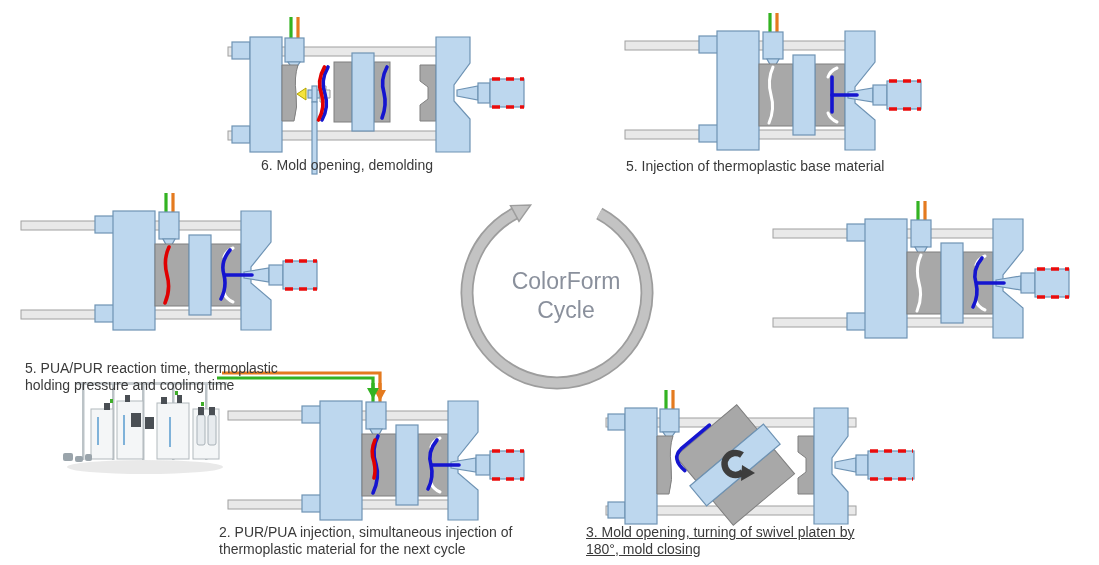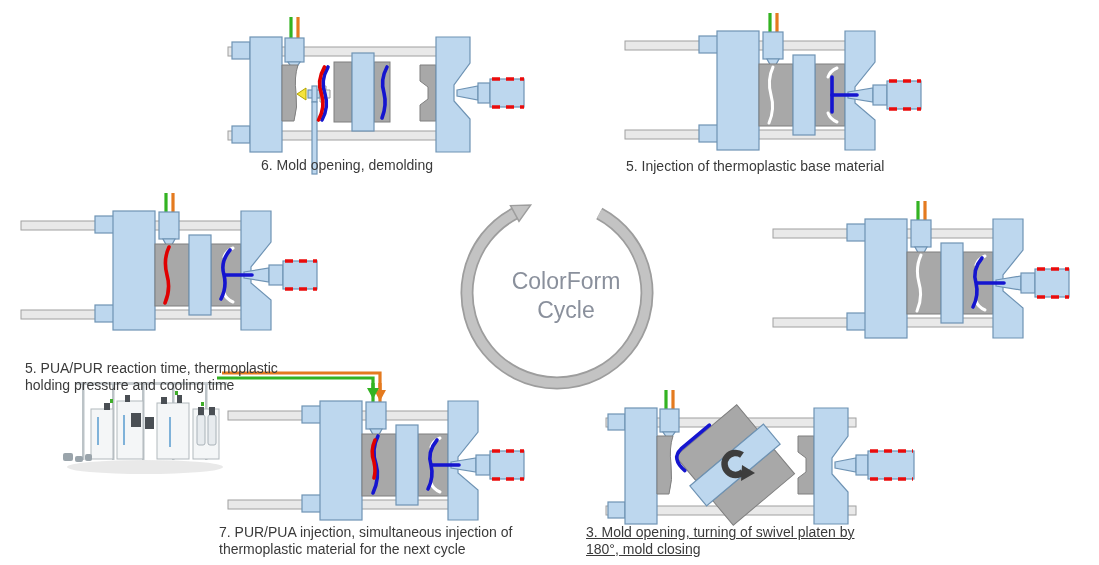--- a/index.html
+++ b/index.html
@@ -219,17 +219,17 @@
     </g>
     <g fill="#9aa4ab">
       <rect x="6" y="80" width="10" height="8" rx="2"></rect>
         <rect x="18" y="83" width="8" height="6" rx="2"></rect>
       <rect x="28" y="81" width="7" height="7" rx="2"></rect>
     </g>
   </svg>
 
   <div class="caption" style="left:626px;top:158px;">5. Injection of thermoplastic base material</div>
   <div class="caption" style="left:586px;top:524px;width:305px;text-decoration:underline;">3. Mold opening, turning of swivel platen by 180°, mold closing</div>
-  <div class="caption" style="left:219px;top:524px;width:305px;">7. PUR/PUA injection, simultaneous injection of thermoplastic material for the next cycle</div>
+  <div class="caption" style="left:219px;top:524px;width:305px;">2. PUR/PUA injection, simultaneous injection of thermoplastic material for the next cycle</div>
   <div class="caption" style="left:25px;top:334px;width:290px;margin-top:26px;">5. PUA/PUR reaction time, thermoplastic holding pressure and cooling time</div>
   <div class="caption" style="left:261px;top:157px;">6. Mold opening, demolding</div>
 
 </div>
 
 </body></html>

